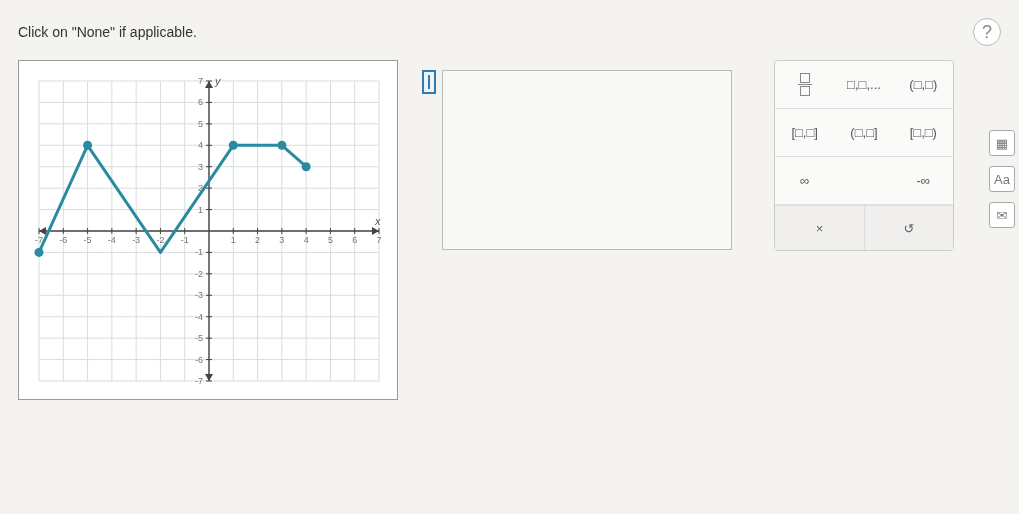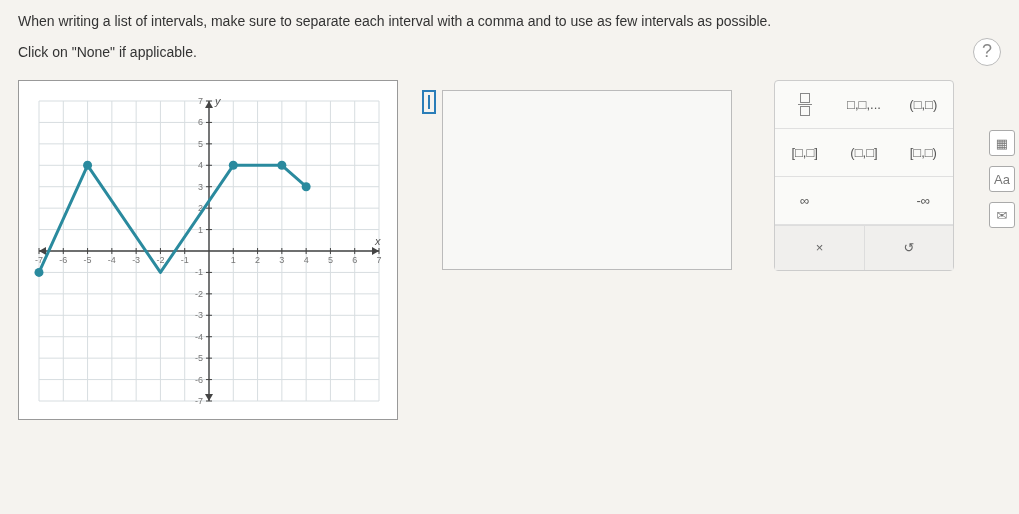--- a/index.html
+++ b/index.html
@@ -97,21 +97,20 @@
     width:26px; height:26px; border:1px solid #aaa; border-radius:3px;
     background:#fff; display:flex; align-items:center; justify-content:center;
     font-size:13px; color:#777; cursor:pointer;
   }
   svg { display:block; }
 </style>
 </head>
 <body>
 
 <div class="instructions">
-  <div>When writing a list of intervals, make sure to separate each interval with a comma and to use as few intervals as possible.</div>
 </div>
 <div class="below-line">
   <div>Click on "None" if applicable.</div>
   <div class="help-btn">?</div>
 </div>
 
 <div class="workspace">
 
   <div class="graph-card">
     <svg id="chart-svg" width="364" height="324">

